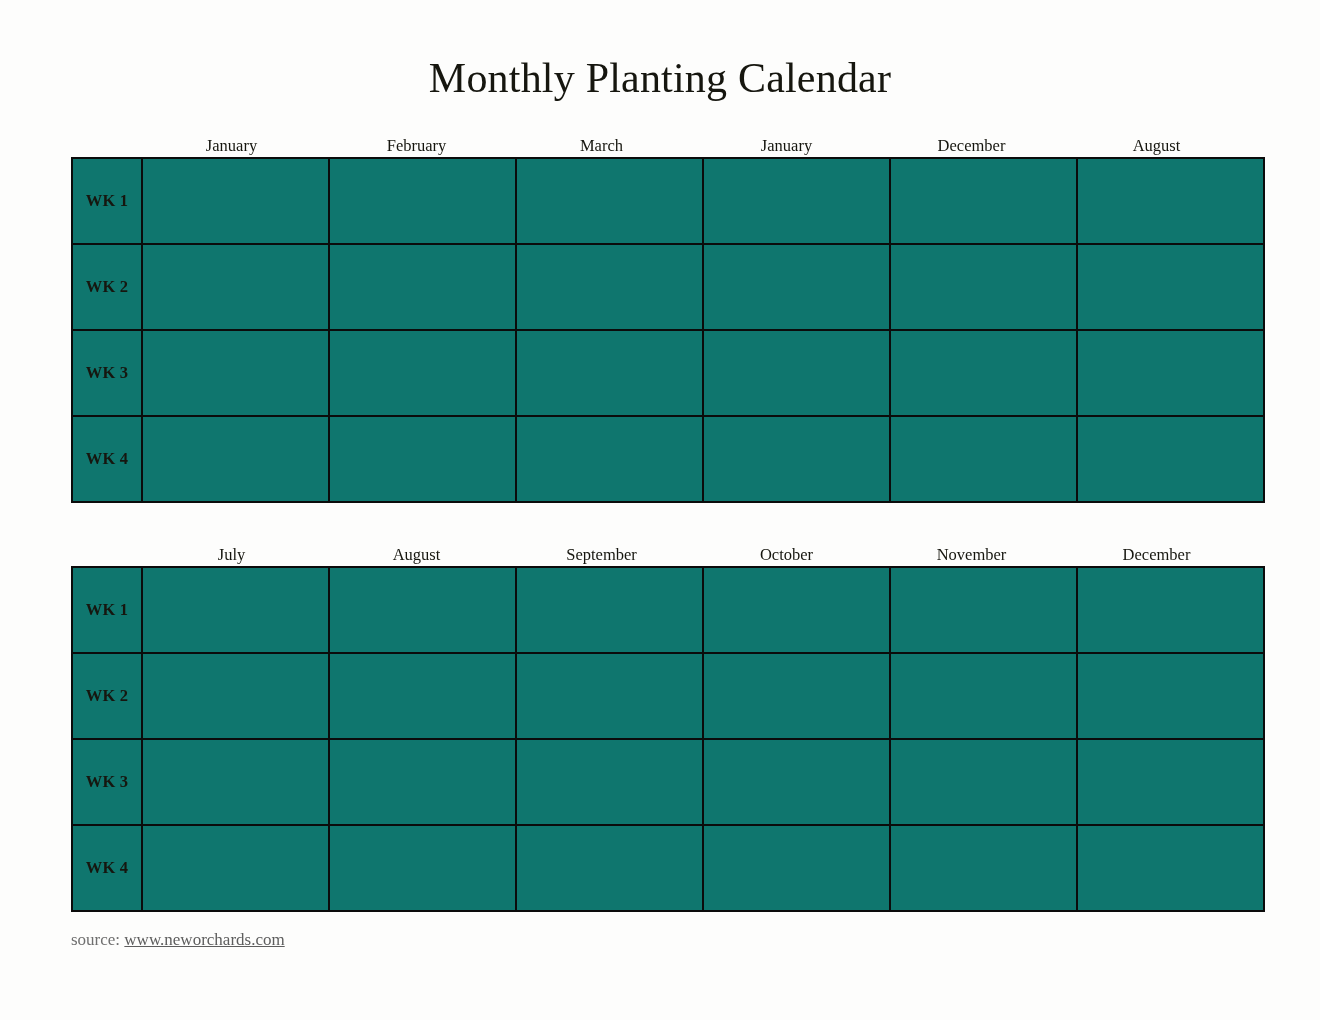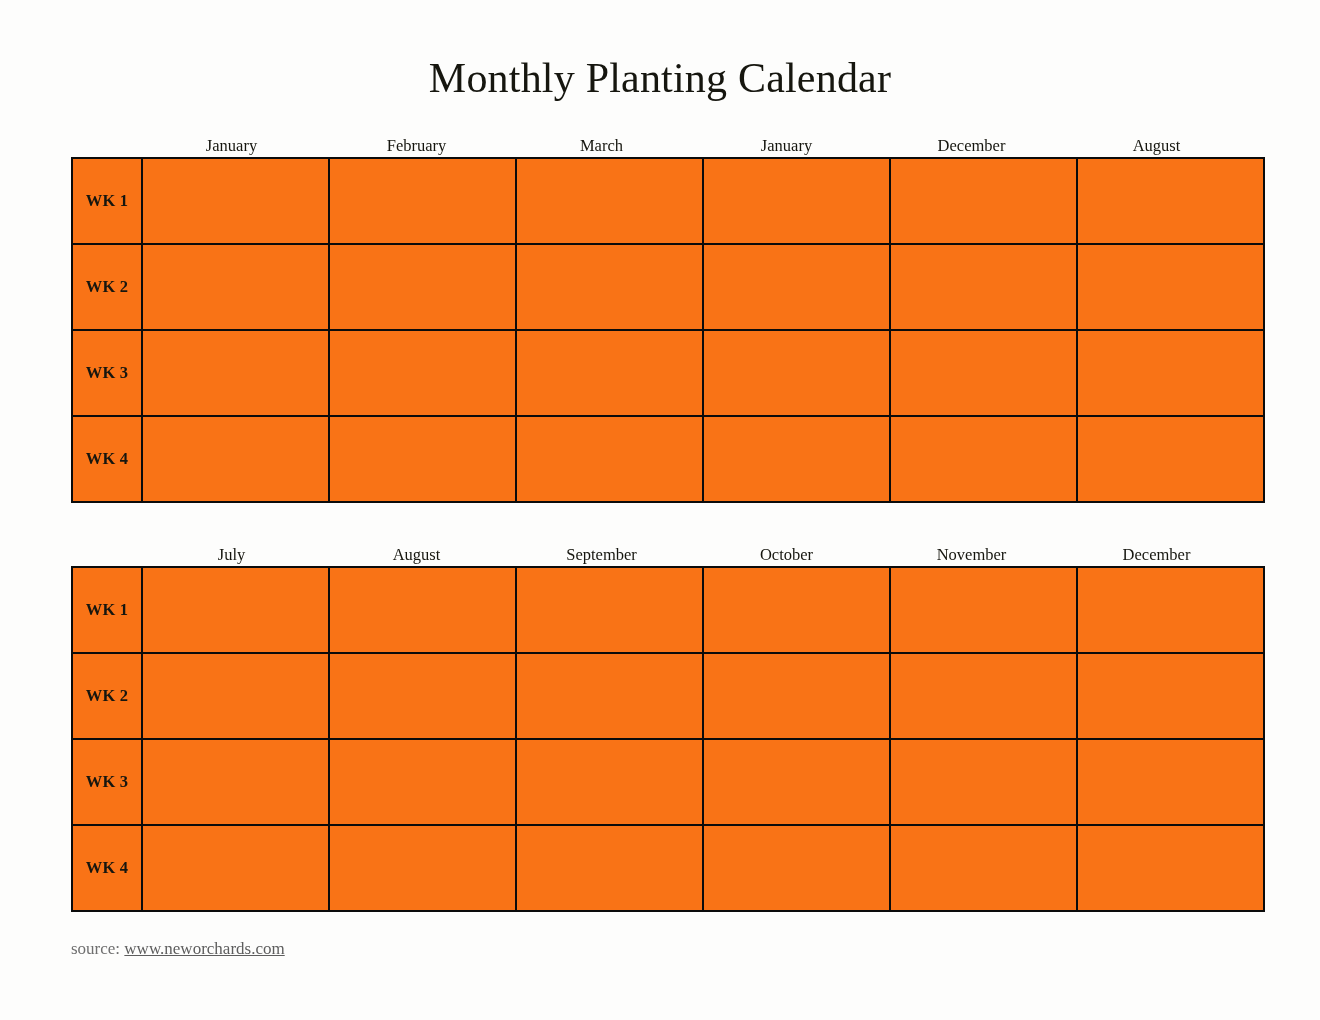--- a/index.html
+++ b/index.html
@@ -70,41 +70,41 @@
   table.calendar-grid {
     border-collapse: collapse;
     width: 1178px;
     table-layout: fixed;
     background: #fdfdfc;
   }
   table.calendar-grid td {
     border: 2px solid #0b0b0b;
     height: 84px;
     padding: 0;
-    background: #f97316;
+    background: #0f766e;
   }
   td.wk-cell {
     width: 68px;
     text-align: center;
     vertical-align: middle;
     font-family: "Liberation Serif", "DejaVu Serif", serif;
     font-size: 16.5px;
     font-weight: 600;
     color: #16160f;
     letter-spacing: 0.2px;
     padding-bottom: 6px;
   }
   td.day-cell {
     width: 185px;
   }
 
   
   .source-line {
     width: 1178px;
-    margin: 9px auto;
+    margin: 0 auto;
     padding-top: 19px;
     font-family: "Liberation Serif", "DejaVu Serif", serif;
     font-size: 17px;
     color: #6f6f6f;
     line-height: 1;
   }
   .source-label {
     color: #6f6f6f;
   }
   .source-url {

